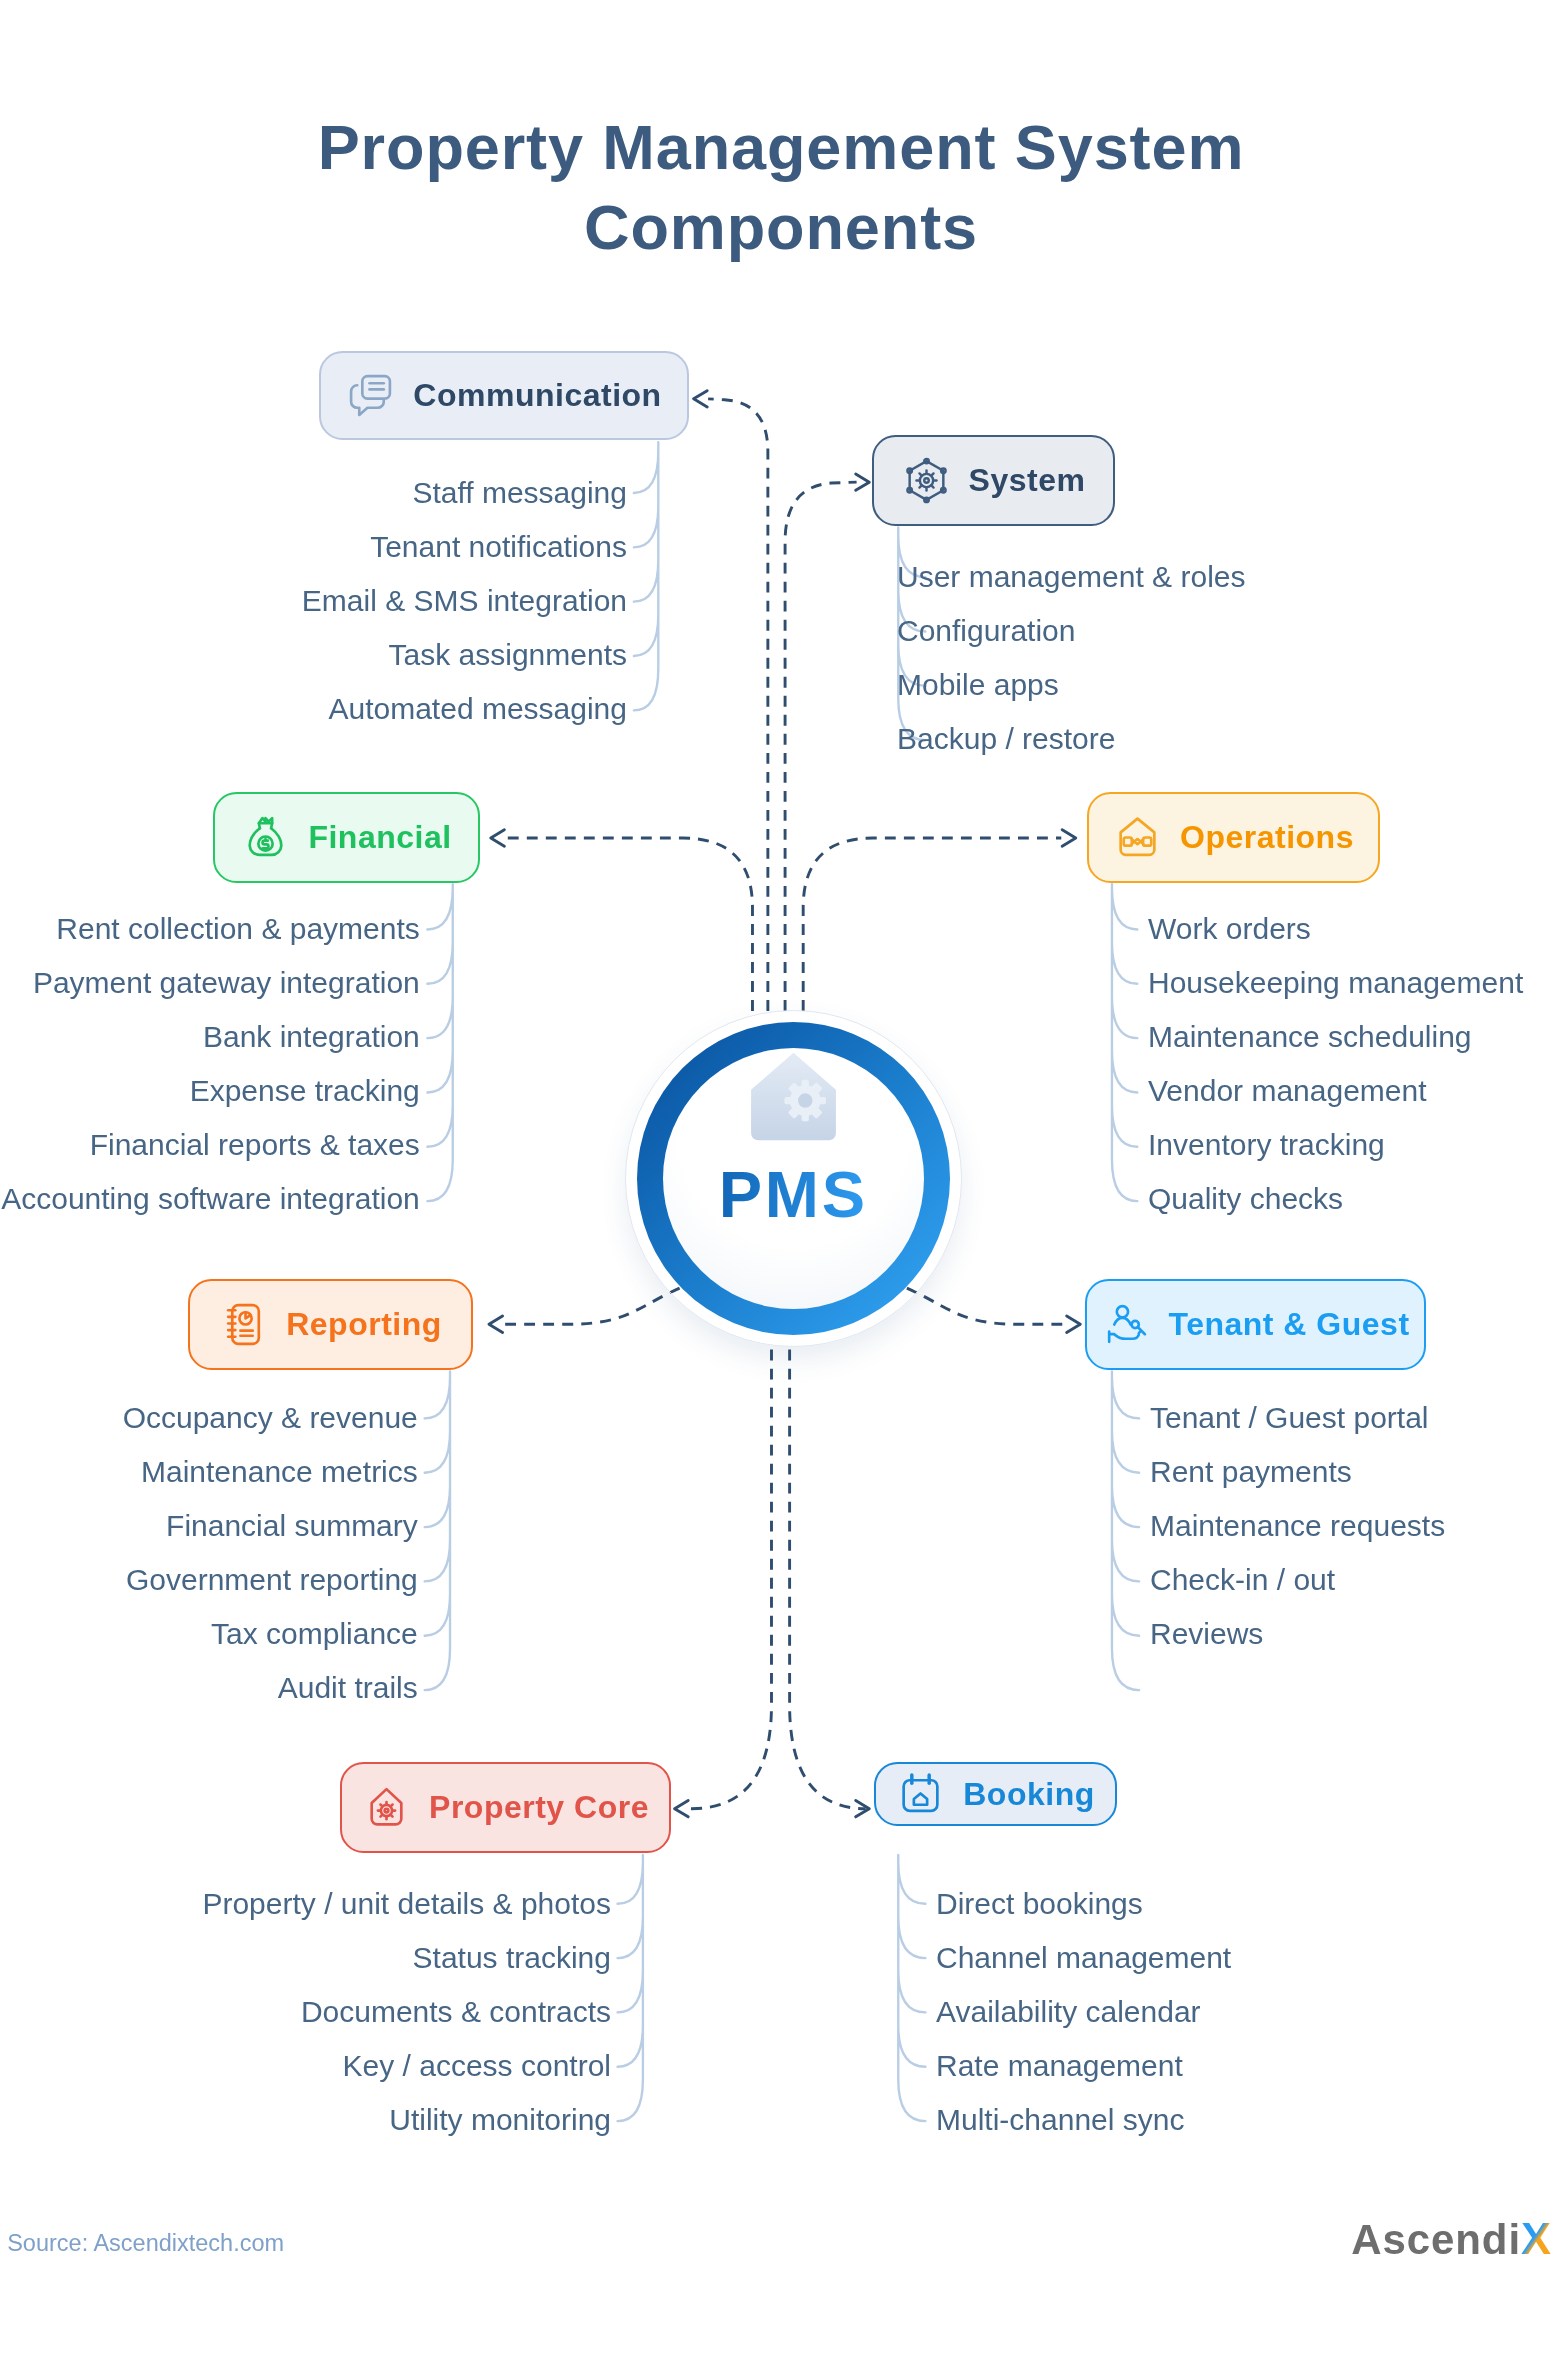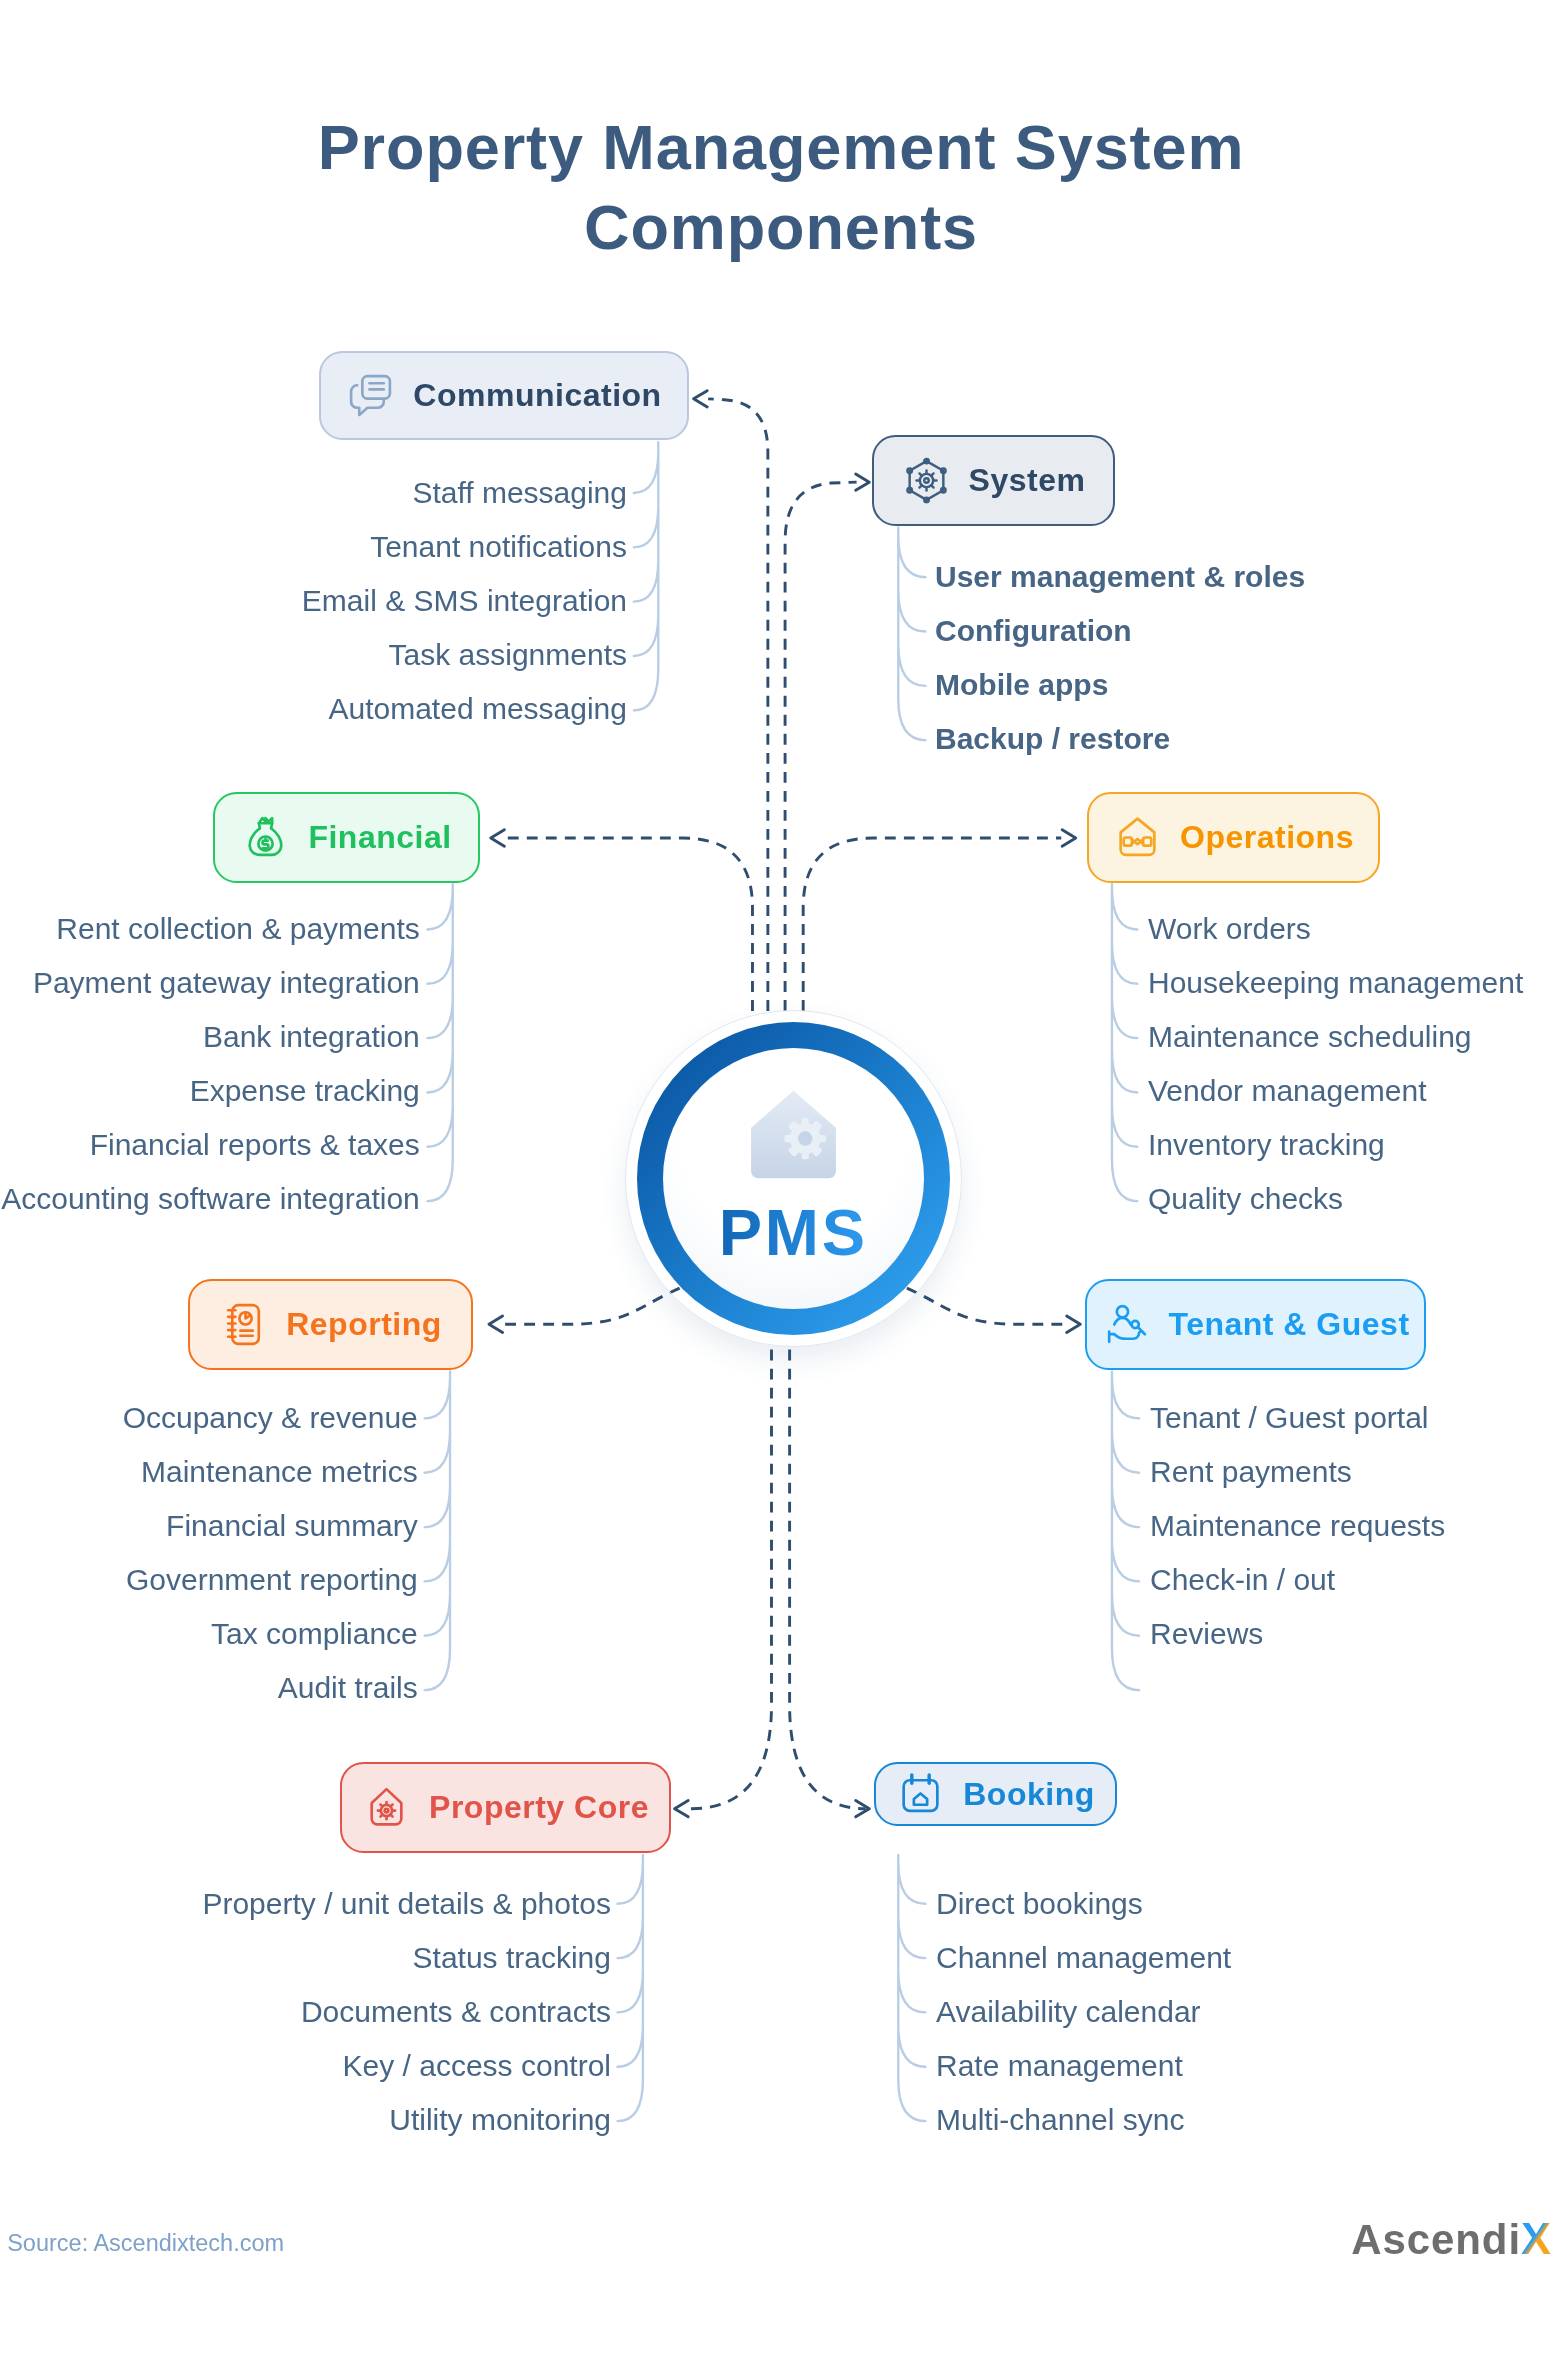--- a/index.html
+++ b/index.html
@@ -27,42 +27,42 @@
   .icon svg{width:100%;height:100%;display:block;}
 
   .items{position:absolute;list-style:none;margin:0;padding:0;
     font-size:30px;color:#476585;}
   .items li{height:54px;display:flex;align-items:center;white-space:nowrap;}
   .items.right li{justify-content:flex-end;}
 
   #g-communication .box{left:319px;top:351px;width:370px;height:89px;}
   #g-communication .items{left:138px;top:466px;width:489px;}
   #g-system .box{left:872px;top:435px;width:243px;height:91px;}
-  #g-system .items{left:935px;top:550px;width:507px;font-weight:bold;}
+  #g-system .items{left:897px;top:550px;width:507px;}
   #g-financial .box{left:213px;top:792px;width:267px;height:91px;}
   #g-financial .items{left:1.8px;top:902px;width:418px;}
   #g-operations .box{left:1087px;top:792px;width:293px;height:91px;}
   #g-operations .items{left:1148px;top:902px;width:408px;}
   #g-reporting .box{left:188px;top:1279px;width:285px;height:91px;}
   #g-reporting .items{left:1.8px;top:1391px;width:416px;}
   #g-tenant .box{left:1085px;top:1279px;width:341px;height:91px;}
   #g-tenant .items{left:1150px;top:1391px;width:408px;}
   #g-property_core .box{left:340px;top:1762px;width:331px;height:91px;}
   #g-property_core .items{left:118px;top:1877px;width:493px;}
   #g-booking .box{left:874px;top:1762px;width:243px;height:64px;}
   #g-booking .items{left:936px;top:1877px;width:408px;}
 
   .pms{position:absolute;left:625px;top:1010px;width:337px;height:337px;}
   .ring-outer{position:absolute;inset:0;border-radius:50%;border:1.8px solid #e0e7f0;
     box-shadow:0 12.7px 27px rgba(40,80,130,.10);}
   .ring-blue{position:absolute;left:11.8px;top:11.8px;width:313px;height:313px;border-radius:50%;
     background:linear-gradient(135deg,#0b57a4 10%,#1a7ccb 50%,#31a2f2 95%);}
   .disc{position:absolute;left:26px;top:26px;width:261px;height:261px;border-radius:50%;
     background:radial-gradient(circle at 50% 32%,#ffffff 52%,#eef3f8 100%);
-    display:flex;flex-direction:column;align-items:center;justify-content:center;}
+    display:flex;flex-direction:column;align-items:center;}
   .house-wrap{width:121px;height:107px;margin-top:-7.2px;}
   .pms-label{
     font-weight:800;font-size:65px;letter-spacing:2.7px;margin-top:9px;
     background:linear-gradient(90deg,#1266b6,#2e9bf0);
     -webkit-background-clip:text;background-clip:text;color:transparent;
   }
 
   .source{position:absolute;left:7.2px;top:2230px;font-size:23.5px;color:#7fa0c8;}
   .brand{position:absolute;right:11px;top:2213px;white-space:nowrap;}
   .brand .b1{font-weight:700;font-size:42px;color:#6e6e6e;letter-spacing:0.9px;}

